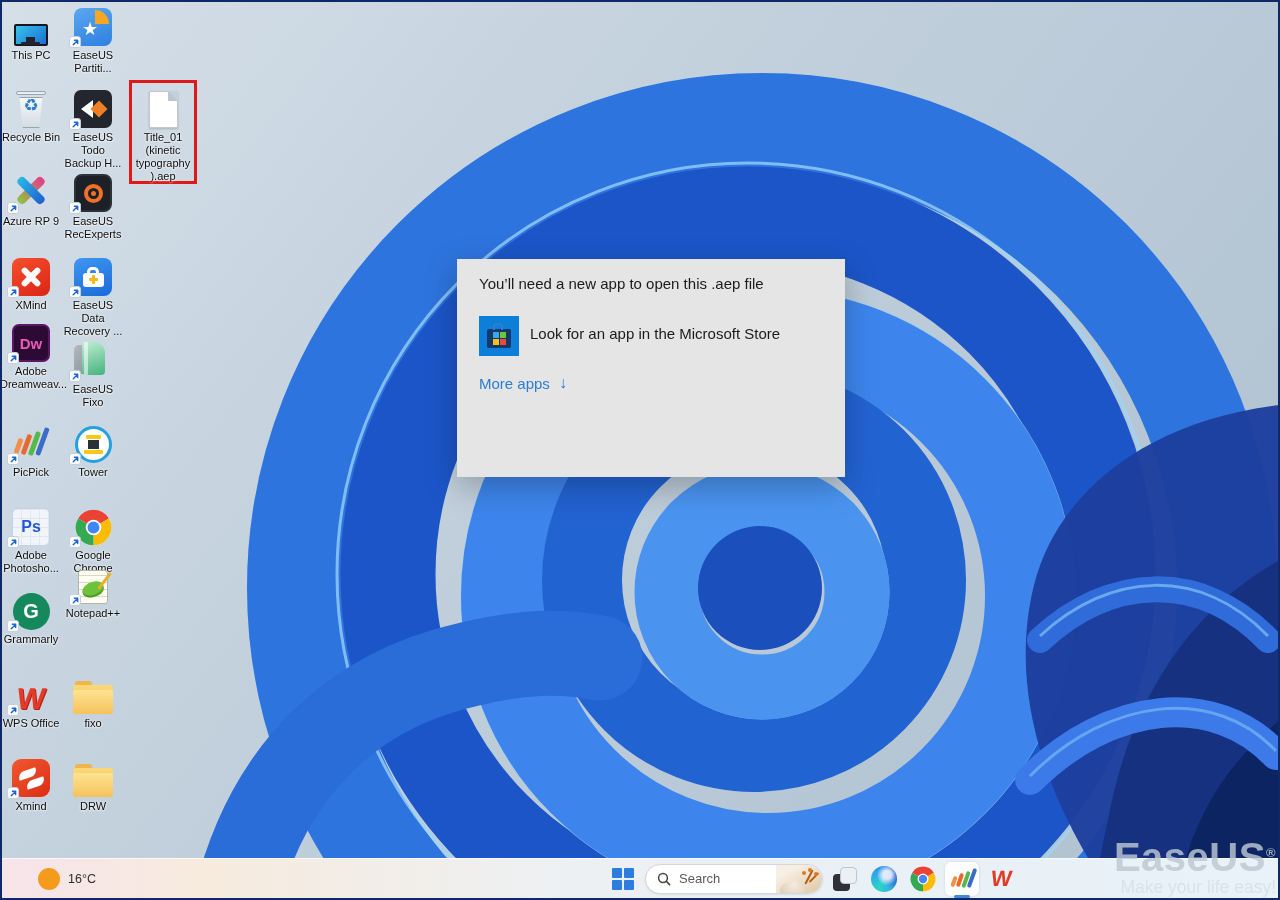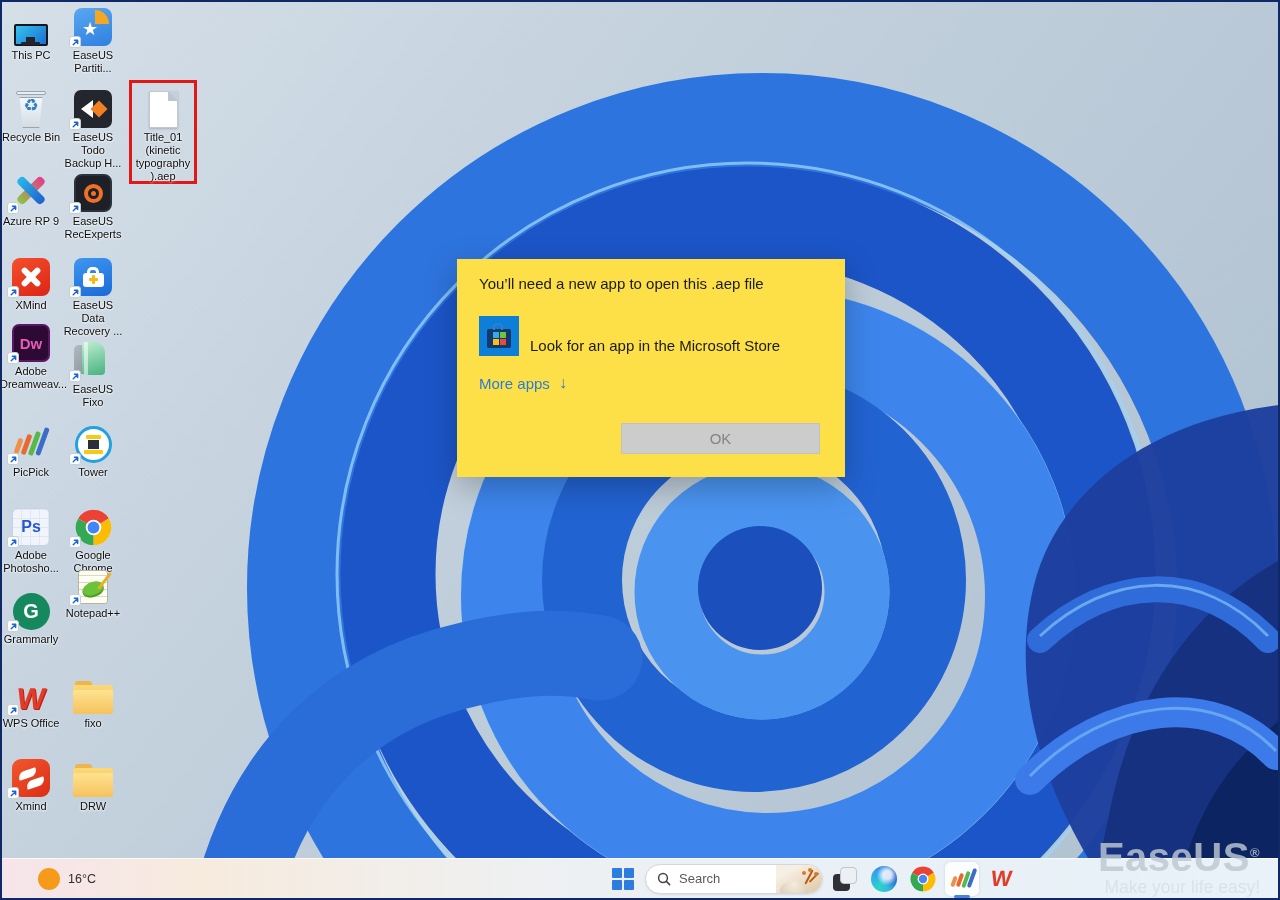--- a/index.html
+++ b/index.html
@@ -109,32 +109,32 @@
   .xm2-l1 { position:absolute; left:6px; top:11px; width:19px; height:8px; background:#fff; border-radius:8px 1px 8px 1px; transform:rotate(-18deg); }
   .xm2-l2 { position:absolute; left:14px; top:20px; width:19px; height:8px; background:#fff; border-radius:8px 1px 8px 1px; transform:rotate(-18deg); }
 
   .chrome-svg { width:37px; height:37px; }
 
   
   .file-highlight { position:absolute; left:129px; top:80px; width:68px; height:104px; border:3px solid #e01818; z-index:5; }
   .dicon.file-item .lbl { overflow-wrap:anywhere; width:58px; }
 
   
-  .dialog { position:absolute; left:457px; top:259px; width:388px; height:218px; background:#fde047; z-index:30;
+  .dialog { position:absolute; left:457px; top:259px; width:388px; height:218px; background:#e5e5e5; z-index:30;
             box-shadow:0 10px 30px rgba(0,0,0,.25); }
   .dlg-title { position:absolute; left:22px; top:16px; font-size:15px; color:#1b1b1b; }
   .store-row { position:absolute; left:22px; top:57px; display:flex; align-items:flex-start; gap:11px; cursor:default; }
   .store-icon { width:40px; height:40px; background:#0e7fd9; display:flex; align-items:center; justify-content:center; }
   .bag { position:relative; width:24px; height:19px; background:#14386a; border-radius:2px; margin-top:5px;
          display:flex; align-items:center; justify-content:center; }
   .bag-handle { position:absolute; top:-6px; left:6px; width:10px; height:7px; border:2.5px solid #2f7fd0; border-bottom:none; border-radius:4px 4px 0 0; }
   .bag-grid { display:grid; grid-template-columns:6px 6px; grid-template-rows:6px 6px; gap:1px; }
   .bag-grid i { display:block; }
   .bg-r { background:#e84a3c; } .bg-g { background:#6cc838; } .bg-b { background:#38a8e8; } .bg-y { background:#f8c018; }
-  .store-text { font-size:15px; color:#1b1b1b; margin-top:21px; }
+  .store-text { font-size:15px; color:#1b1b1b; margin-top:9px; }
   .more-apps { position:absolute; left:22px; top:115px; font-size:15px; color:#2b7cd6; display:flex; align-items:center; gap:9px; cursor:pointer; }
   .more-arrow { font-size:16px; }
   .ok-btn { position:absolute; right:25px; bottom:23px; width:199px; height:31px; background:#cccccc; border:1px solid #c2c2c2;
             color:#848484; font-size:15px; display:flex; align-items:center; justify-content:center; font-family:"Liberation Sans",sans-serif; }
 
   
   .taskbar { position:absolute; left:0; bottom:2px; width:100%; height:40px; z-index:40;
              background:linear-gradient(90deg,#f6e4ea 0%,#f7ebde 16%,#eef0f2 42%,#e9f0f6 65%,#e9f2f9 100%);
              border-top:1px solid rgba(255,255,255,.7); }
   .weather { position:absolute; left:30px; top:0; height:100%; display:flex; align-items:center; gap:8px; padding:0 8px; }
@@ -174,21 +174,21 @@
   .chrome-sm { width:26px; height:26px; }
   .pp-sm { position:relative; width:26px; height:26px; }
   .pp-sm span { position:absolute; width:4px; border-radius:2px; transform:rotate(20deg); }
   .pps1 { left:3px;  top:10px; height:11px; background:#f09048; }
   .pps2 { left:9px;  top:7px;  height:14px; background:#e86830; }
   .pps3 { left:15px; top:5px;  height:17px; background:#58b848; }
   .pps4 { left:21px; top:2px;  height:20px; background:#3a6cc8; }
   .wps-sm { color:#e23c28; font-weight:900; font-size:22px; transform:skewX(-8deg); line-height:1; }
 
   
-  .watermark { position:absolute; right:20px; bottom:3px; z-index:50; text-align:right; pointer-events:none; }
+  .watermark { position:absolute; right:4px; bottom:3px; z-index:50; text-align:right; pointer-events:none; }
   .wm-brand { font-size:40px; font-weight:bold; letter-spacing:.5px; color:#bcc8d2; opacity:.82; line-height:1; }
   .wm-brand sup { font-size:13px; font-weight:bold; }
   .wm-tag { font-size:17.5px; color:#d7e1e8; opacity:.92; line-height:1.1; margin-top:1px; }
 </style>
 </head>
 <body>
 
 <div class="screen">
 
   <svg class="wallpaper" viewBox="0 0 1280 900" preserveAspectRatio="none">
@@ -532,21 +532,20 @@
               <i class="bg-r"></i>
             </span>
         </span>
       </span>
       <span class="store-text">Look for an app in the Microsoft Store</span>
     </div>
     <div class="more-apps">
       <span>More apps</span>
       <span class="more-arrow">↓</span>
     </div>
-    <button class="ok-btn">OK</button>
   </div>
 
   <div class="taskbar">
     <div class="weather">
       <span class="sun"></span>
       <span class="temp">16°C</span>
     </div>
 
     <div class="task-group">
       <div class="tbtn">

